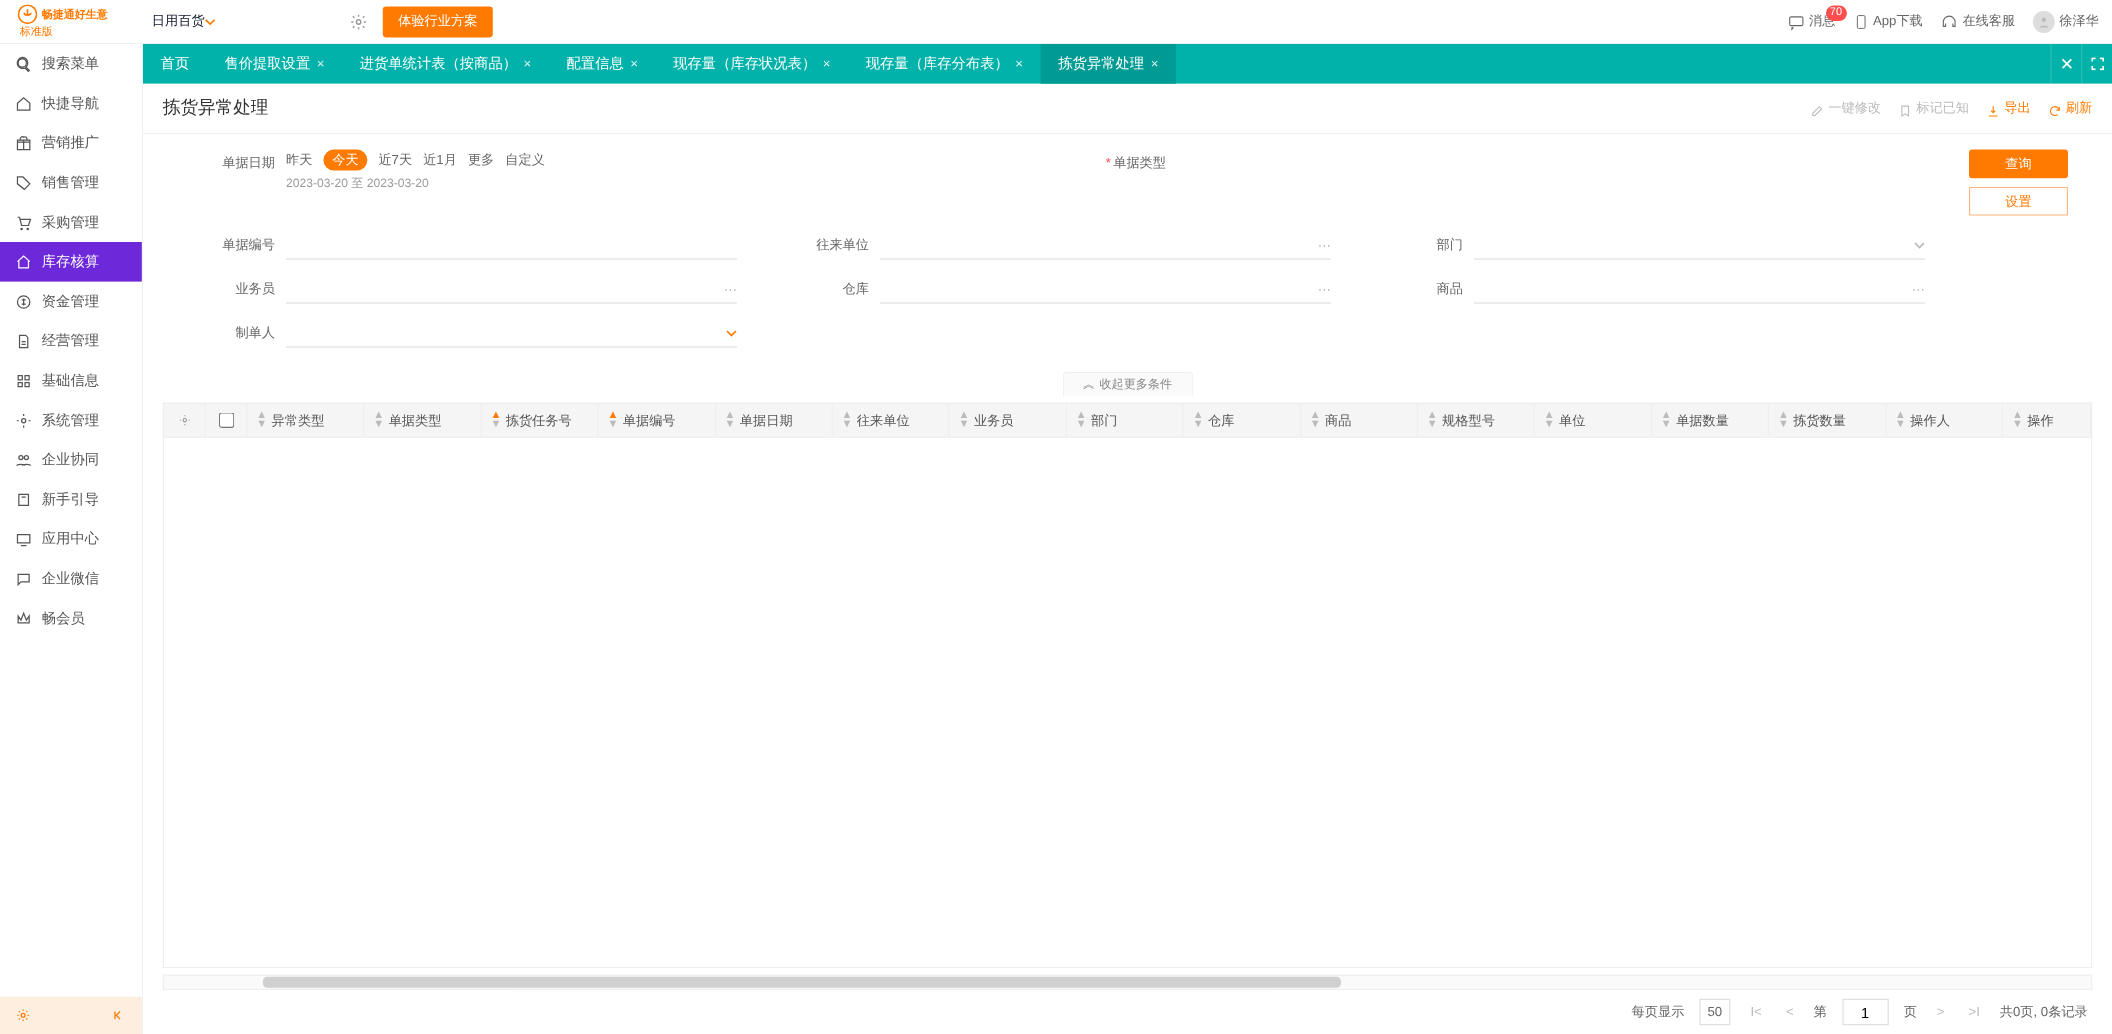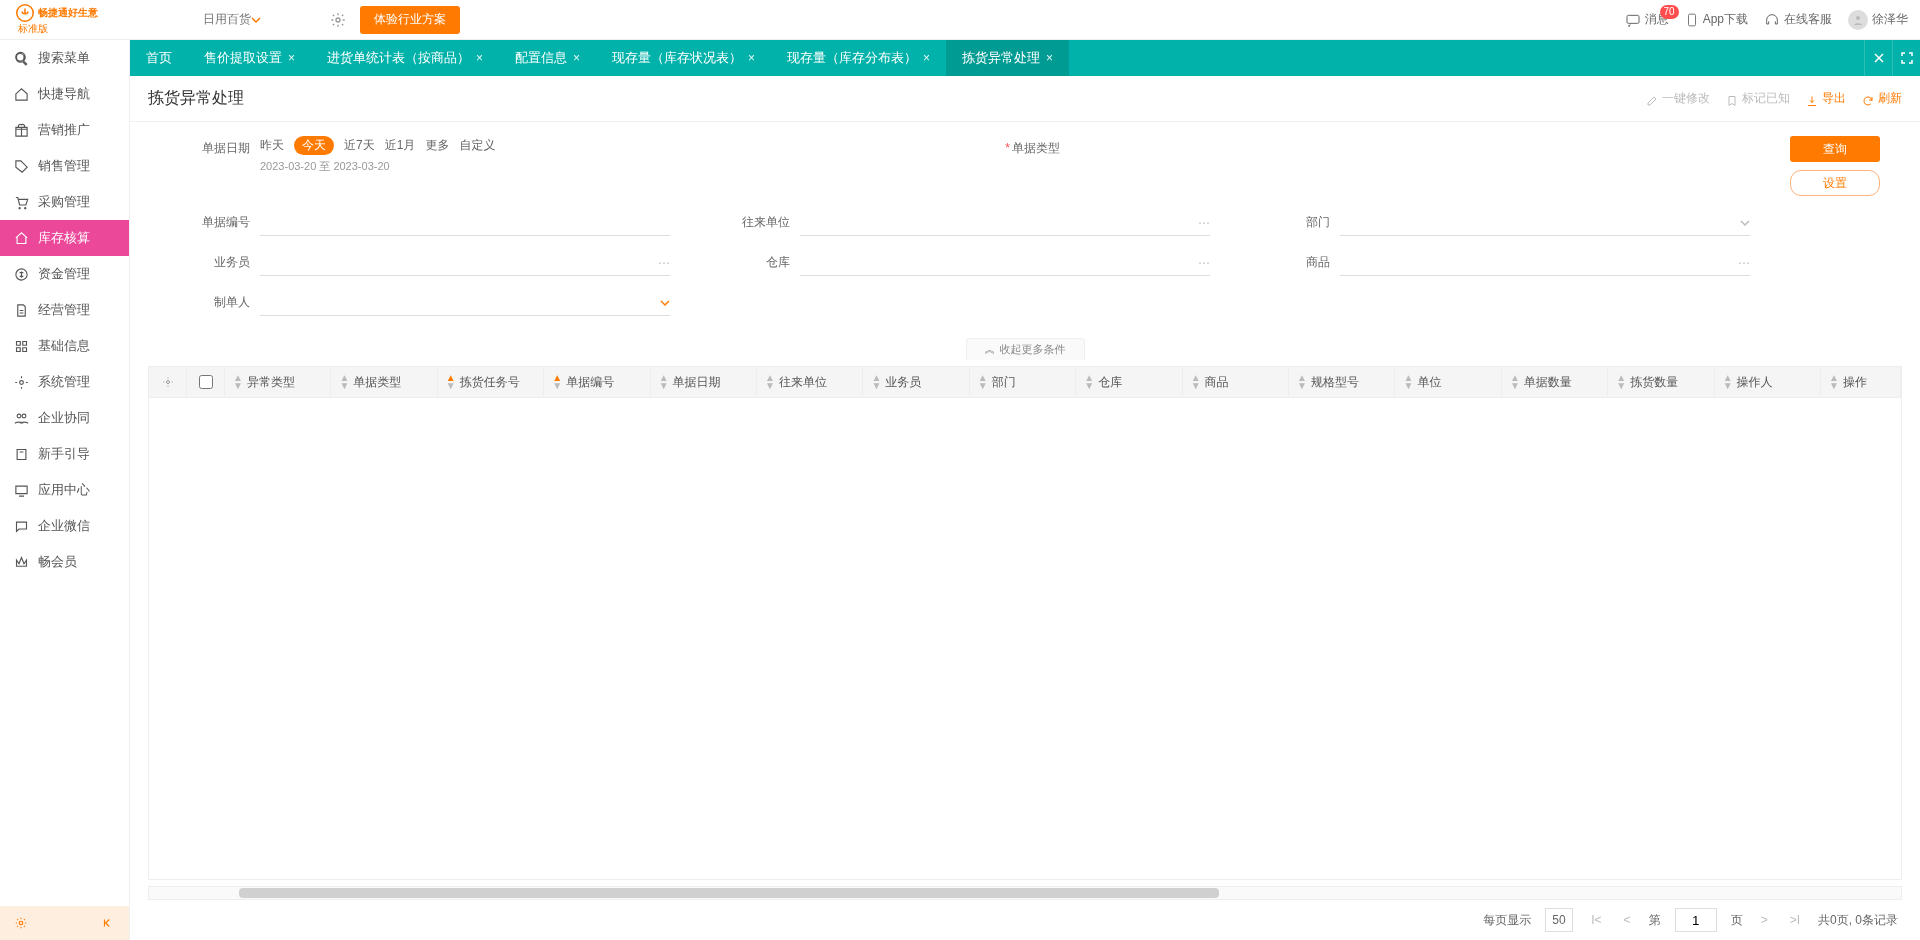--- a/index.html
+++ b/index.html
@@ -4,33 +4,33 @@
 <style>
 *{box-sizing:border-box;margin:0;padding:0;font-family:"Microsoft YaHei",Arial,sans-serif}
 body{font-size:12px;color:#333;background:#fff;overflow:hidden}
 .app{display:flex;flex-direction:column;height:940px;width:1920px}
 .topbar{height:40px;display:flex;align-items:center;padding:0 12px;border-bottom:1px solid #eee}
 .logo-wrap{width:118px;display:flex;flex-direction:column;align-items:flex-start;padding-left:4px}
 .logo-line{display:flex;align-items:center;gap:4px}
 .logo-svg{width:18px;height:18px}
 .brand{color:#ff7a00;font-size:10px;font-weight:600}
 .edition{font-size:10px;color:#ff7a00;padding:0 2px}
-.top-select{margin-left:12px;width:180px;height:26px;display:flex;align-items:center;justify-content:center;padding:0 8px;color:#737373;cursor:pointer}
+.top-select{margin-left:0;width:180px;height:26px;display:flex;align-items:center;justify-content:flex-start;padding:0 8px;color:#0f172a;cursor:pointer}
 .gear{margin-left:8px;color:#999;cursor:pointer}
 .btn-primary{margin-left:14px;height:28px;padding:0 14px;background:#ff7a00;color:#fff;border:none;border-radius:3px;cursor:pointer;font-size:12px}
 .spacer{flex:1}
 .top-right{display:flex;align-items:center;gap:16px;color:#666}
 .tr-item{display:flex;align-items:center;gap:4px;cursor:pointer;position:relative}
 .badge{position:absolute;top:-6px;right:-10px;background:#ff4d4f;color:#fff;font-size:10px;border-radius:8px;padding:0 4px;line-height:14px}
 .avatar{width:20px;height:20px;border-radius:50%;background:#ddd;display:inline-flex;align-items:center;justify-content:center}
 .body{flex:1;display:flex;min-height:0}
 .sidebar{width:130px;background:#fff;display:flex;flex-direction:column;border-right:1px solid #f0f0f0}
 .side-items{flex:1;overflow:auto}
 .side-item{height:36px;display:flex;align-items:center;gap:8px;padding:0 14px;color:#555;cursor:pointer;font-size:13px}
-.side-item.active{background:#ec4899;color:#fff}
+.side-item.active{background:#6d28d9;color:#fff}
 .side-item .ico{width:16px;text-align:center}
 .side-footer{height:34px;background:#fdeee0;display:flex;align-items:center;justify-content:space-between;padding:0 14px;color:#ff7a00}
 .main{flex:1;display:flex;flex-direction:column;min-width:0}
 .tabs{height:36px;background:#00b2a9;display:flex;align-items:stretch;color:#fff}
 .tab{padding:15px 16px;display:flex;align-items:center;gap:6px;font-size:13px;cursor:pointer;white-space:nowrap}
 .tab.active{background:#009b93}
 .tab .close{font-size:12px;opacity:.9}
 .tabs-right{margin-left:auto;display:flex;align-items:center}
 .tabs-right .tbtn{width:28px;display:flex;align-items:center;justify-content:center;cursor:pointer;border-left:1px solid rgba(255,255,255,.18);height:100%}
 .page-head{height:46px;display:flex;align-items:center;padding:0 18px;border-bottom:1px solid #f0f0f0}
@@ -47,21 +47,21 @@
 .fcontrol{flex:1;min-width:0;margin-left:10px}
 .input-line{height:26px;border:none;border-bottom:1px solid #ddd;width:100%;display:flex;align-items:center;justify-content:flex-end;color:#bbb;cursor:pointer;position:relative}
 .input-line.error{border-bottom-color:#ff4d4f}
 .err-text{position:absolute;left:0;top:28px;color:#ff4d4f;font-size:11px}
 .date-quick{display:flex;gap:10px;align-items:center;font-size:12px;color:#666}
 .date-quick span{cursor:pointer}
 .date-quick .active{background:#ff7a00;color:#fff;border-radius:10px;padding:1px 8px}
 .date-range{margin-top:4px;font-size:11px;color:#999}
 .actcol{width:90px;display:flex;flex-direction:column;gap:8px;align-items:stretch;padding-top:0}
 .btn-query{height:26px;background:#ff7a00;color:#fff;border:none;border-radius:3px;cursor:pointer;font-size:12px}
-.btn-set{height:26px;background:#fff;color:#ff7a00;border:1px solid #ffb27a;border-radius:11px;cursor:pointer;font-size:12px}
+.btn-set{height:26px;background:#fff;color:#ff7a00;border:1px solid #ffb27a;border-radius:1px;cursor:pointer;font-size:12px}
 .collapse-bar{display:flex;justify-content:center;margin:4px 0 6px}
 .collapse-btn{padding:3px 18px;border:1px solid #eee;border-bottom:none;border-radius:4px 4px 0 0;color:#888;background:#fafafa;cursor:pointer;font-size:11px;display:flex;gap:4px;align-items:center}
 .table-wrap{flex:1;padding:0 18px;display:flex;flex-direction:column;min-height:0}
 .thdr{display:flex;background:#f5f5f5;height:32px;align-items:center;border:1px solid #eee;font-size:12px;color:#555}
 .th{padding:0 8px;border-right:1px solid #eee;display:flex;align-items:center;gap:4px;height:100%;white-space:nowrap}
 .th .sort{color:#bbb;font-size:10px;line-height:8px;display:flex;flex-direction:column}
 .th .sort.asc{color:#ff7a00}
 .th:first-child{width:38px;justify-content:center}
 .th.chk{width:38px;justify-content:center}
 .tbody{flex:1;border:1px solid #eee;border-top:none;overflow:auto}

